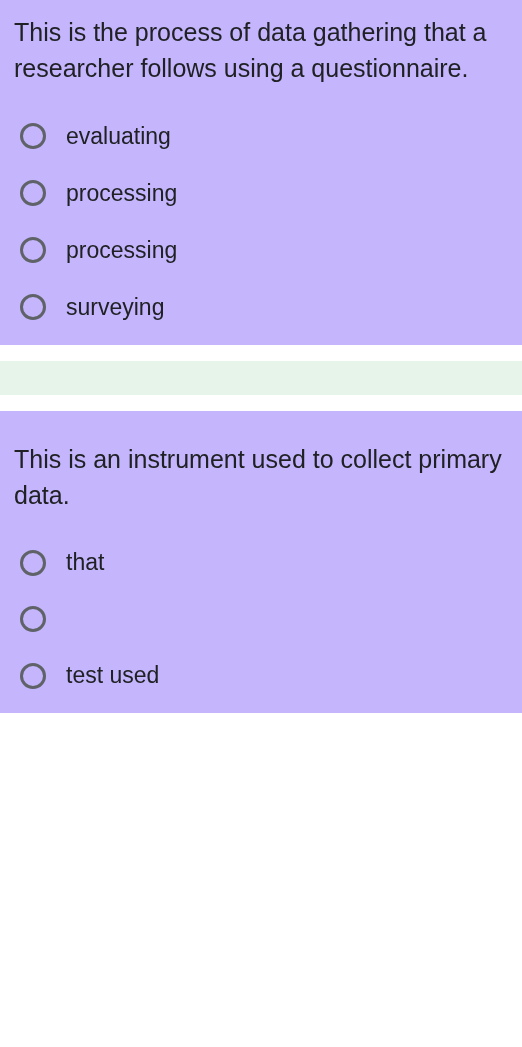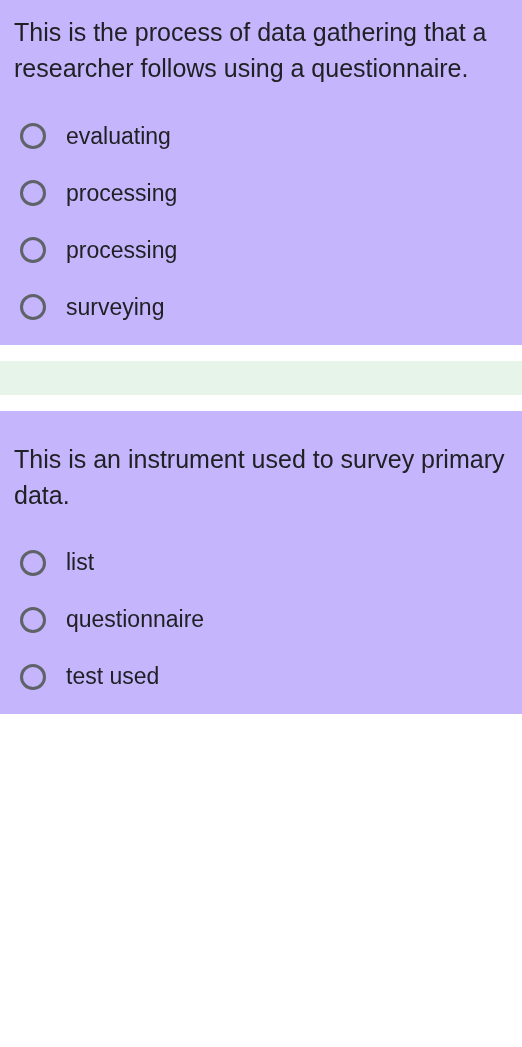--- a/index.html
+++ b/index.html
@@ -83,28 +83,27 @@
     <div class="option">
       <div class="radio-circle"></div>
       <span class="option-label">surveying</span>
     </div>
   </div>
 </div>
 
 <div class="separator"></div>
 
 <div class="question-block second-block">
-  <div class="question-text">This is an instrument used to survey primary data.</div>
+  <div class="question-text">This is an instrument used to collect primary data.</div>
   <div class="options">
     <div class="option">
       <div class="radio-circle"></div>
-      <span class="option-label">list</span>
+      <span class="option-label">that</span>
     </div>
     <div class="option">
       <div class="radio-circle"></div>
-      <span class="option-label">questionnaire</span>
     </div>
     <div class="option">
       <div class="radio-circle"></div>
       <span class="option-label">test used</span>
     </div>
   </div>
 </div>
 
 </body></html>

